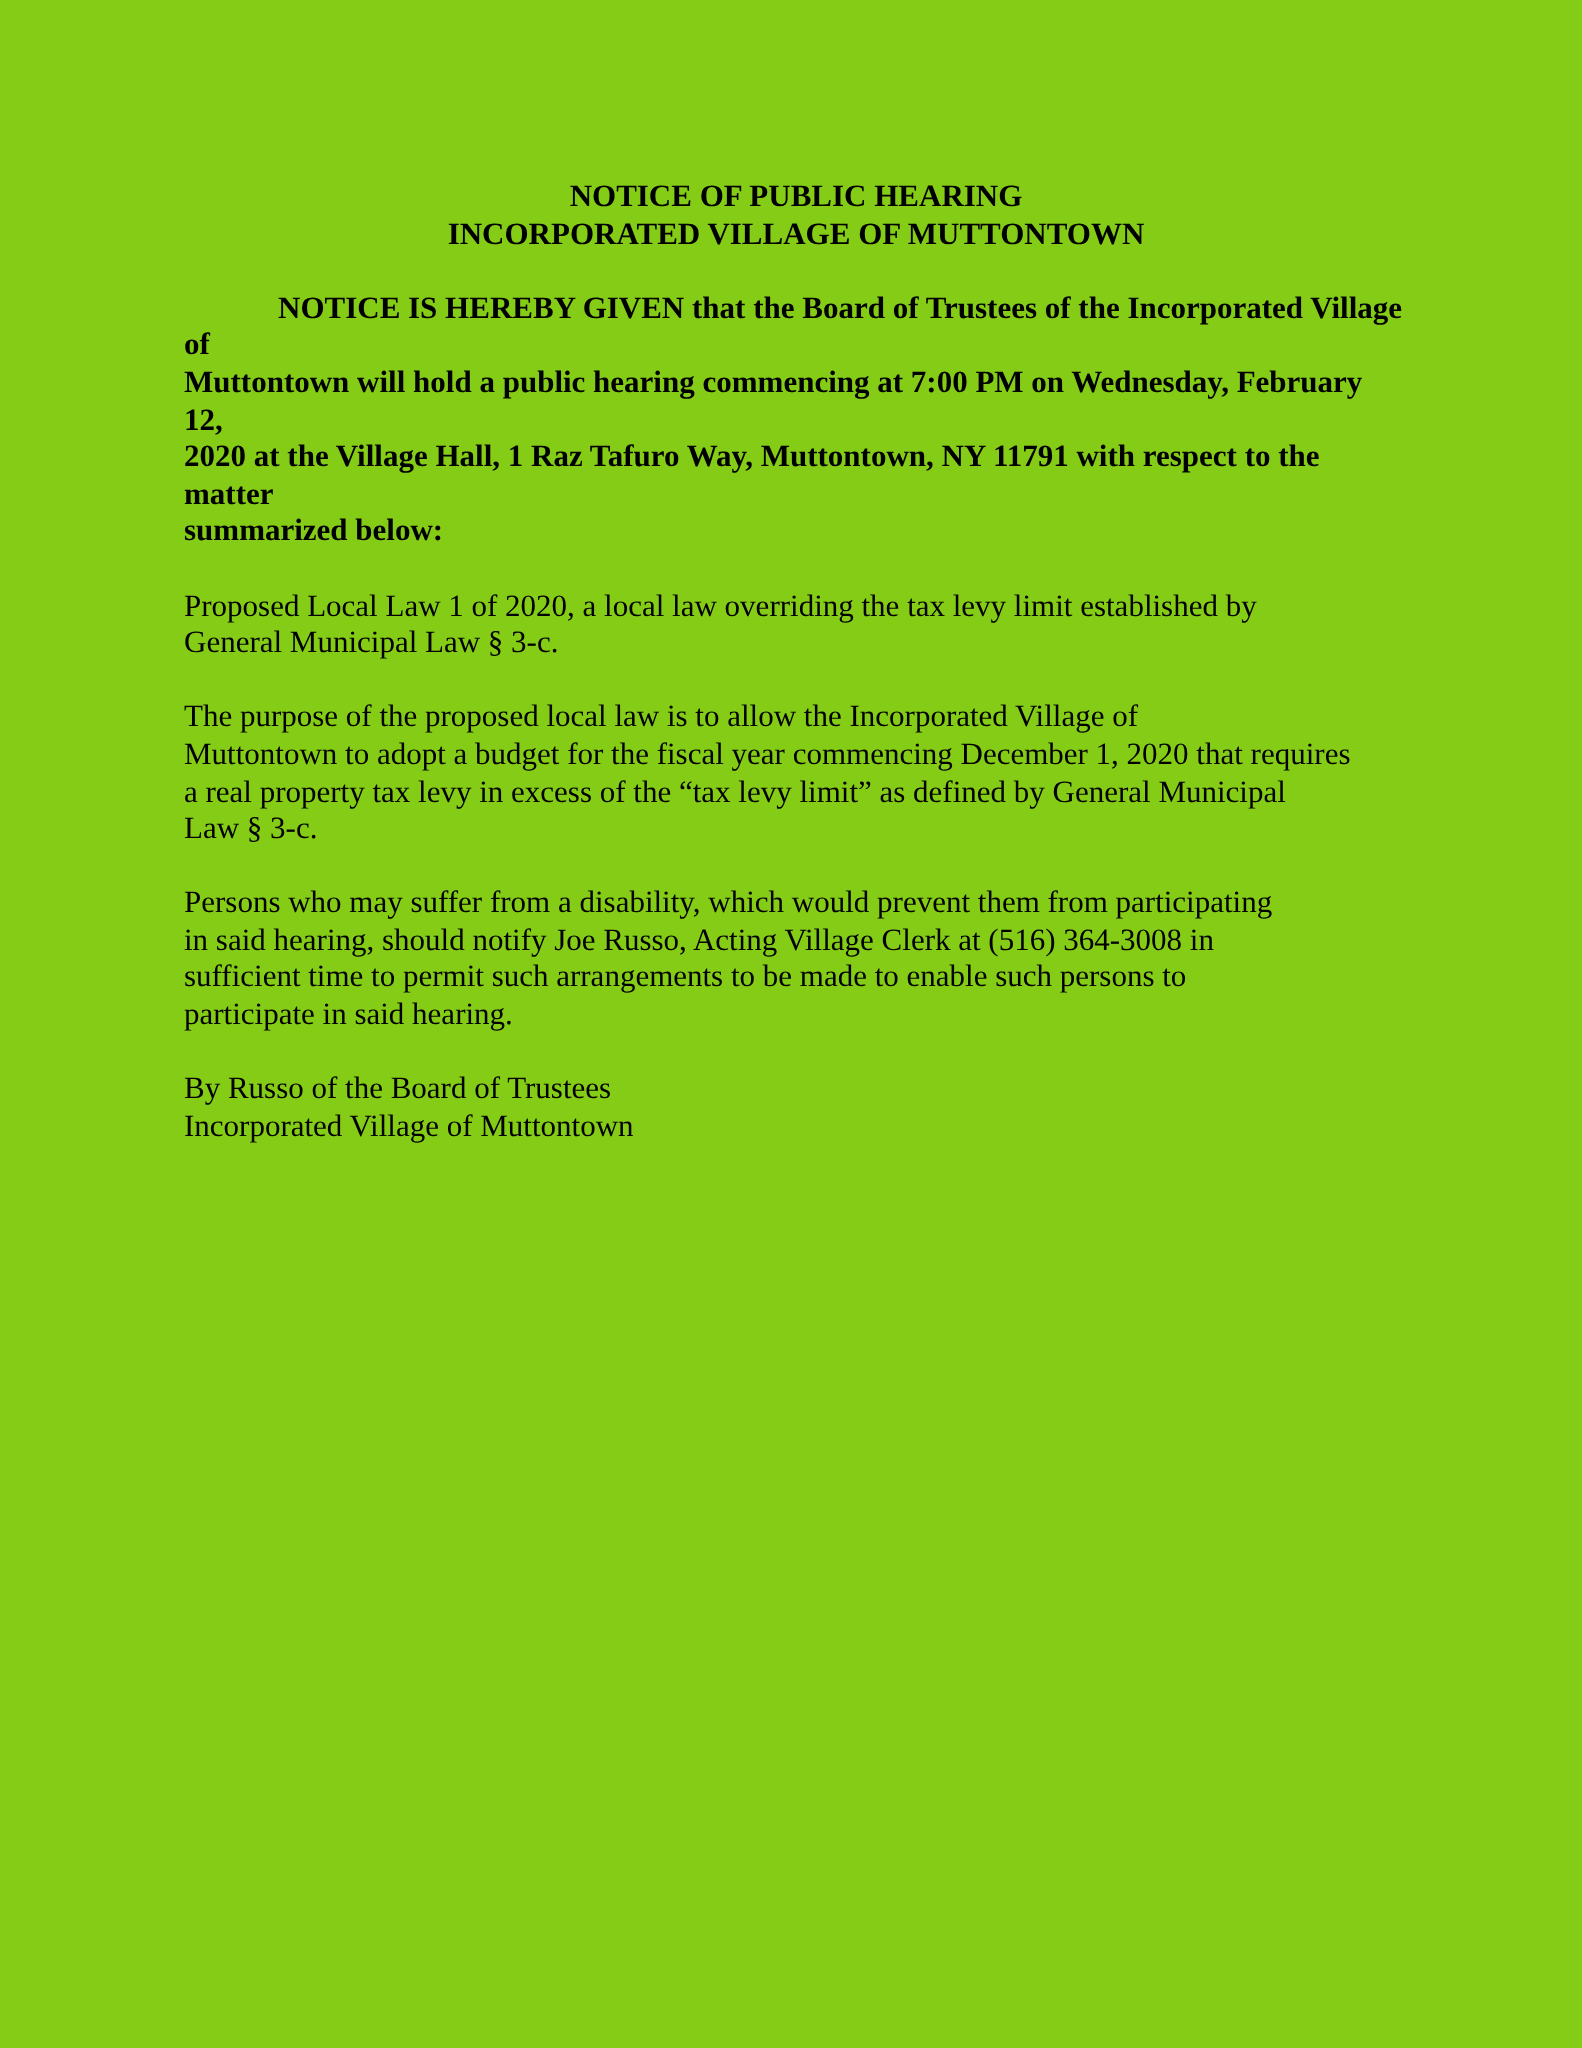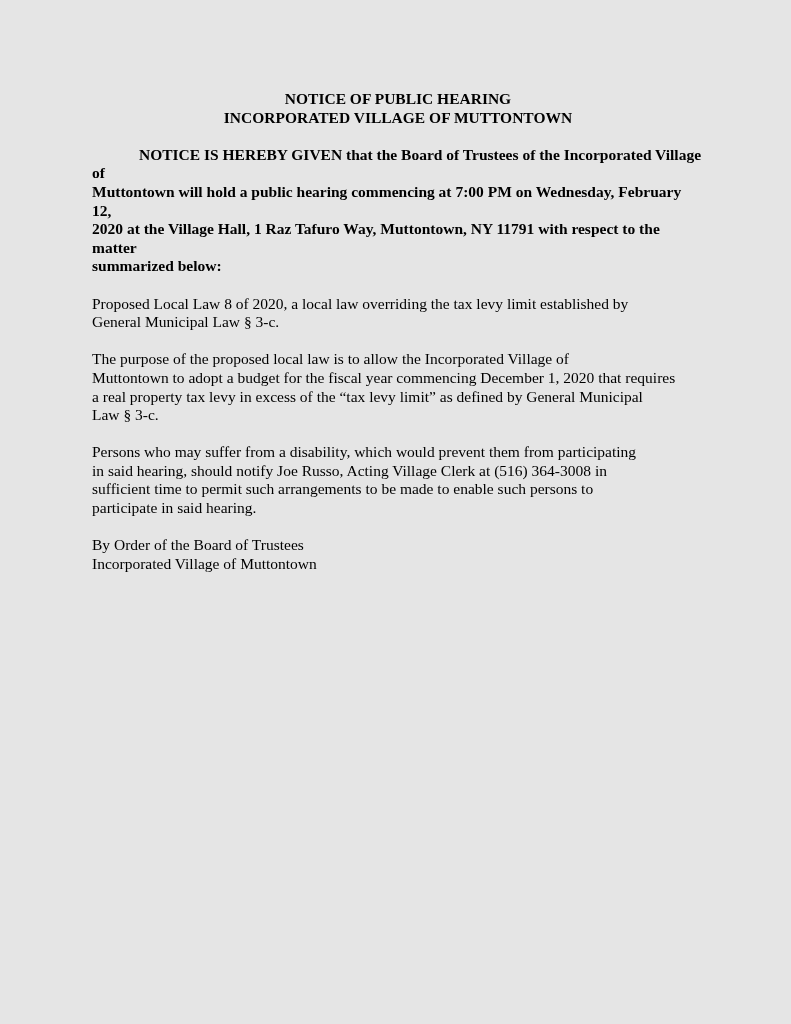--- a/index.html
+++ b/index.html
@@ -4,21 +4,21 @@
 <style>
   html, body {
     margin: 0;
     padding: 0;
     background: #ffffff;
   }
   .page {
     position: relative;
     width: 791px;
     height: 1024px;
-    background: #e5e5e5;
+    background: #84cc16;
     font-family: "Liberation Serif", "DejaVu Serif", serif;
     color: #000000;
     overflow: hidden;
     box-sizing: border-box;
   }
   .content {
     position: absolute;
     top: 90px;
     left: 92px;
     width: 612px;
@@ -51,31 +51,31 @@
     <div class="title">
       <div>NOTICE OF PUBLIC HEARING</div>
       <div>INCORPORATED VILLAGE OF MUTTONTOWN</div>
     </div>
 
     <p class="para indent-first">NOTICE IS HEREBY GIVEN that the Board of Trustees of the Incorporated Village of
 Muttontown will hold a public hearing commencing at 7:00 PM on Wednesday, February 12,
 2020 at the Village Hall, 1 Raz Tafuro Way, Muttontown, NY 11791 with respect to the matter
 summarized below:</p>
 
-    <p class="para">Proposed Local Law 8 of 2020, a local law overriding the tax levy limit established by
+    <p class="para">Proposed Local Law 1 of 2020, a local law overriding the tax levy limit established by
 General Municipal Law § 3-c.</p>
 
     <p class="para">The purpose of the proposed local law is to allow the Incorporated Village of
 Muttontown to adopt a budget for the fiscal year commencing December 1, 2020 that requires
 a real property tax levy in excess of the “tax levy limit” as defined by General Municipal
 Law § 3-c.</p>
 
     <p class="para">Persons who may suffer from a disability, which would prevent them from participating
 in said hearing, should notify Joe Russo, Acting Village Clerk at (516) 364-3008 in
 sufficient time to permit such arrangements to be made to enable such persons to
 participate in said hearing.</p>
 
-    <p class="para">By Order of the Board of Trustees
+    <p class="para">By Russo of the Board of Trustees
 Incorporated Village of Muttontown</p>
 
 
   </div>
 </div>
 
 </body></html>

